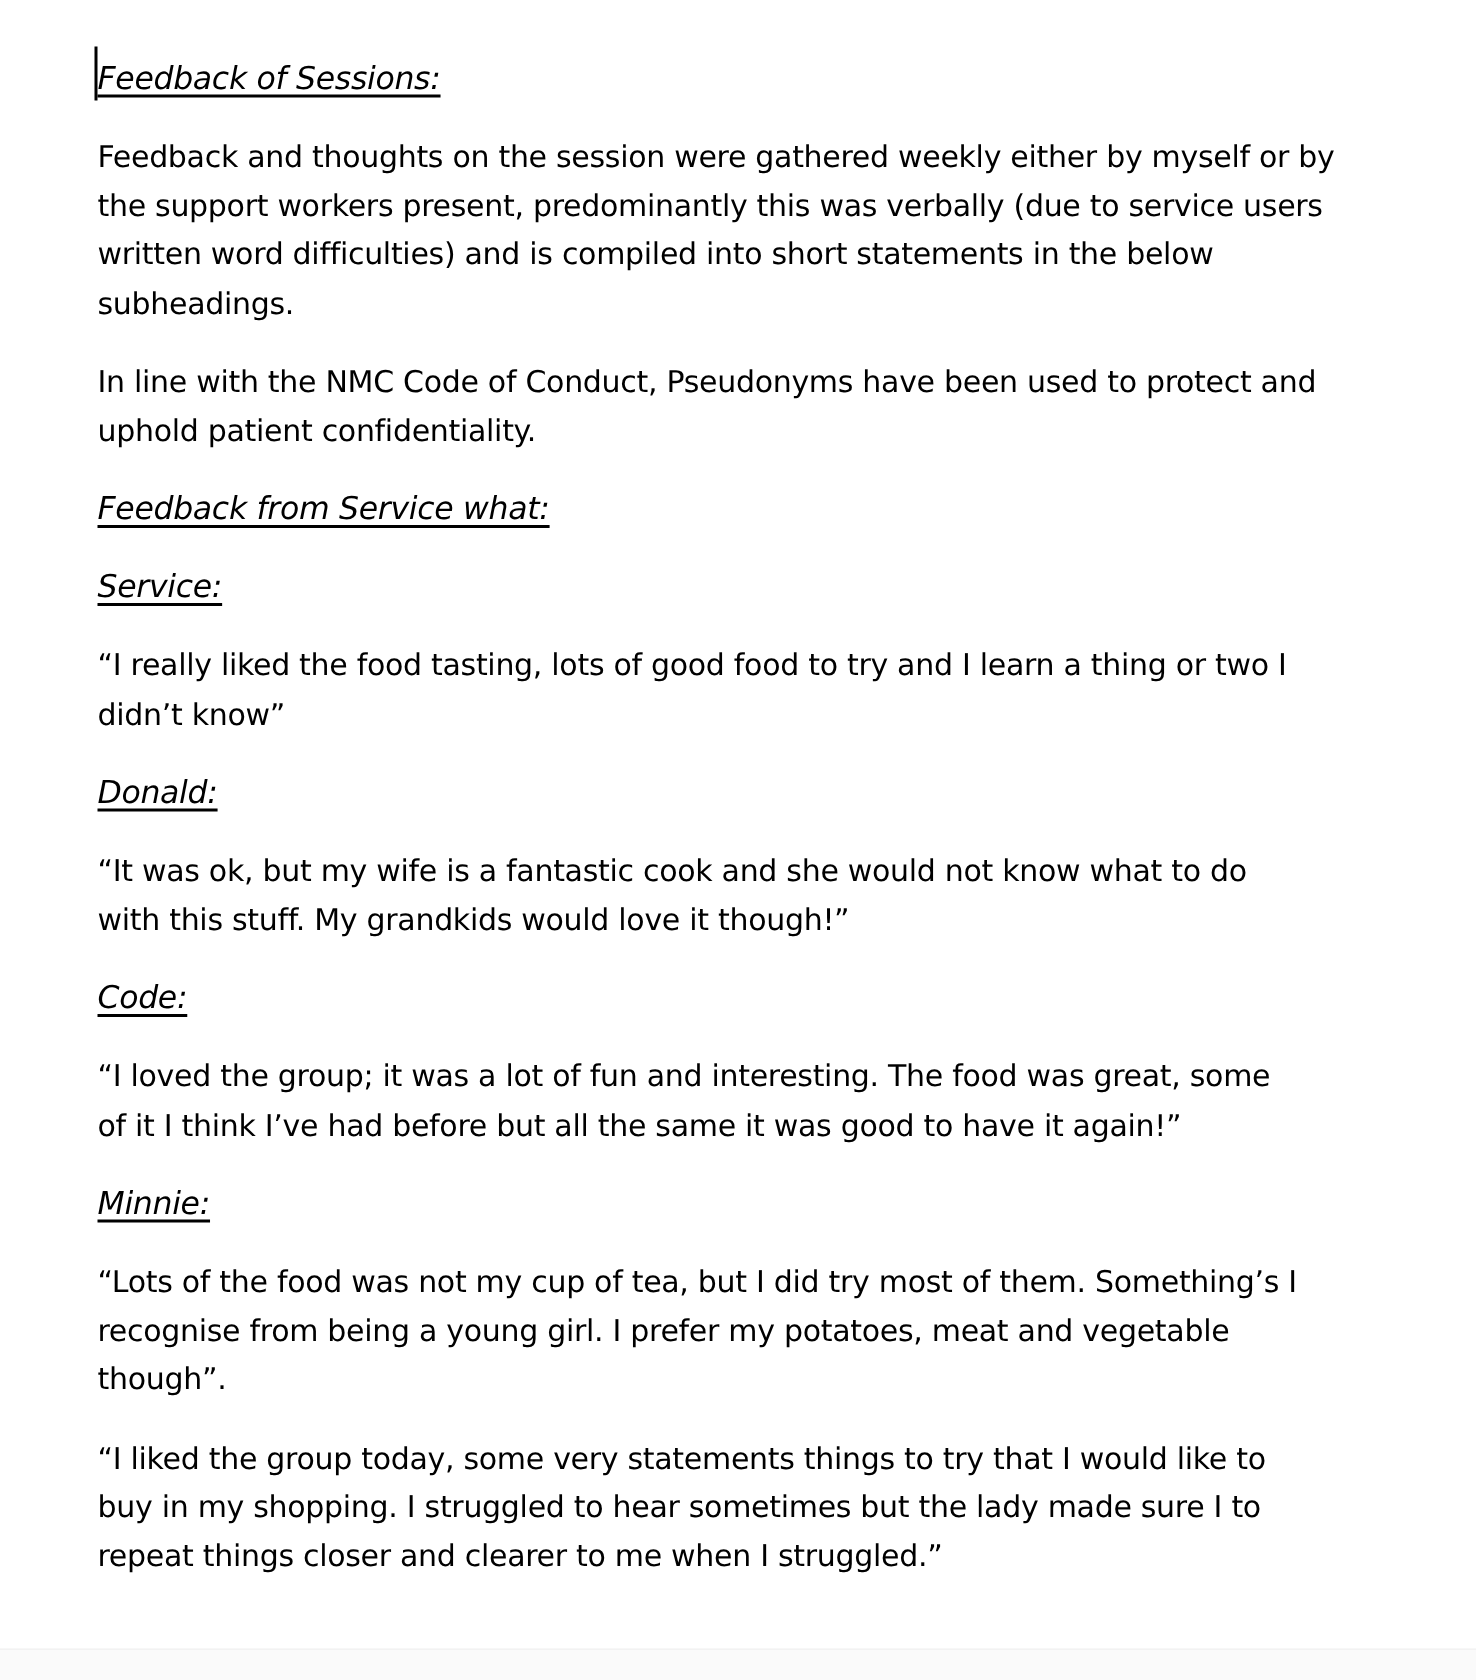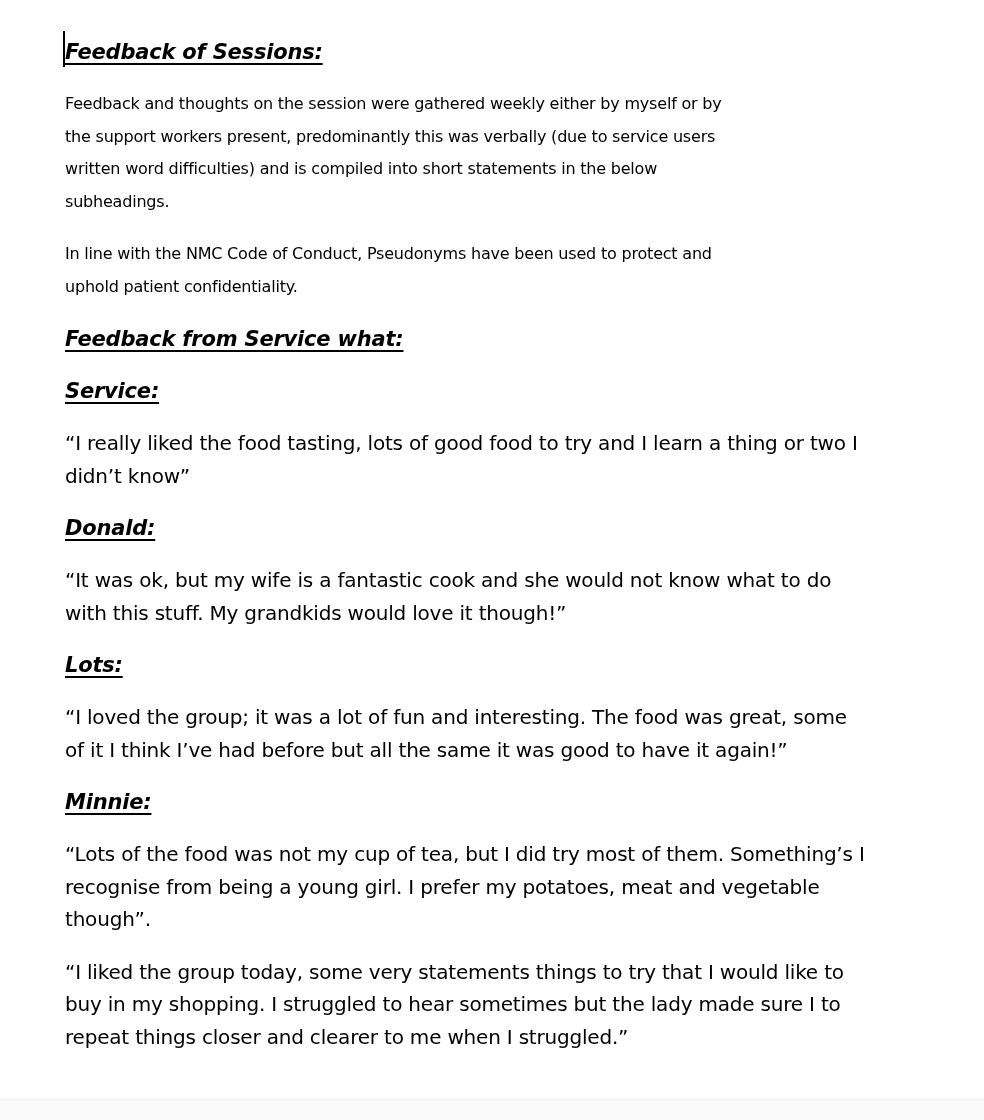--- a/index.html
+++ b/index.html
@@ -17,30 +17,30 @@
   }
   .page {
     position: relative;
     box-sizing: border-box;
     width: 984px;
     padding: 36px 30px 0 65px;
   }
   .doc-heading {
     font-size: 21px;
     line-height: 32px;
-    font-weight: bold;
+    font-weight: normal;
     font-style: italic;
     text-decoration: underline;
     text-decoration-thickness: 2px;
     text-underline-offset: 4px;
     margin: 0 0 20px 0;
     letter-spacing: -0.2px;
   }
   .body-para {
-    font-size: 16px;
+    font-size: 20px;
     line-height: 32.5px;
     margin: 0 0 20px 0;
     white-space: pre-line;
     letter-spacing: -0.2px;
   }
   .quote-para {
     font-size: 20px;
     line-height: 32.5px;
     margin: 0 0 20px 0;
     white-space: pre-line;
@@ -89,21 +89,21 @@
 didn’t know”</p>
   </section>
 
   <section>
     <h3 class="doc-heading">Donald:</h3>
     <p class="quote-para">“It was ok, but my wife is a fantastic cook and she would not know what to do
 with this stuff. My grandkids would love it though!”</p>
   </section>
 
   <section>
-    <h3 class="doc-heading">Lots:</h3>
+    <h3 class="doc-heading">Code:</h3>
     <p class="quote-para">“I loved the group; it was a lot of fun and interesting. The food was great, some
 of it I think I’ve had before but all the same it was good to have it again!”</p>
   </section>
 
   <section>
     <h3 class="doc-heading">Minnie:</h3>
     <p class="quote-para">“Lots of the food was not my cup of tea, but I did try most of them. Something’s I
 recognise from being a young girl. I prefer my potatoes, meat and vegetable
 though”.</p>
   </section>

